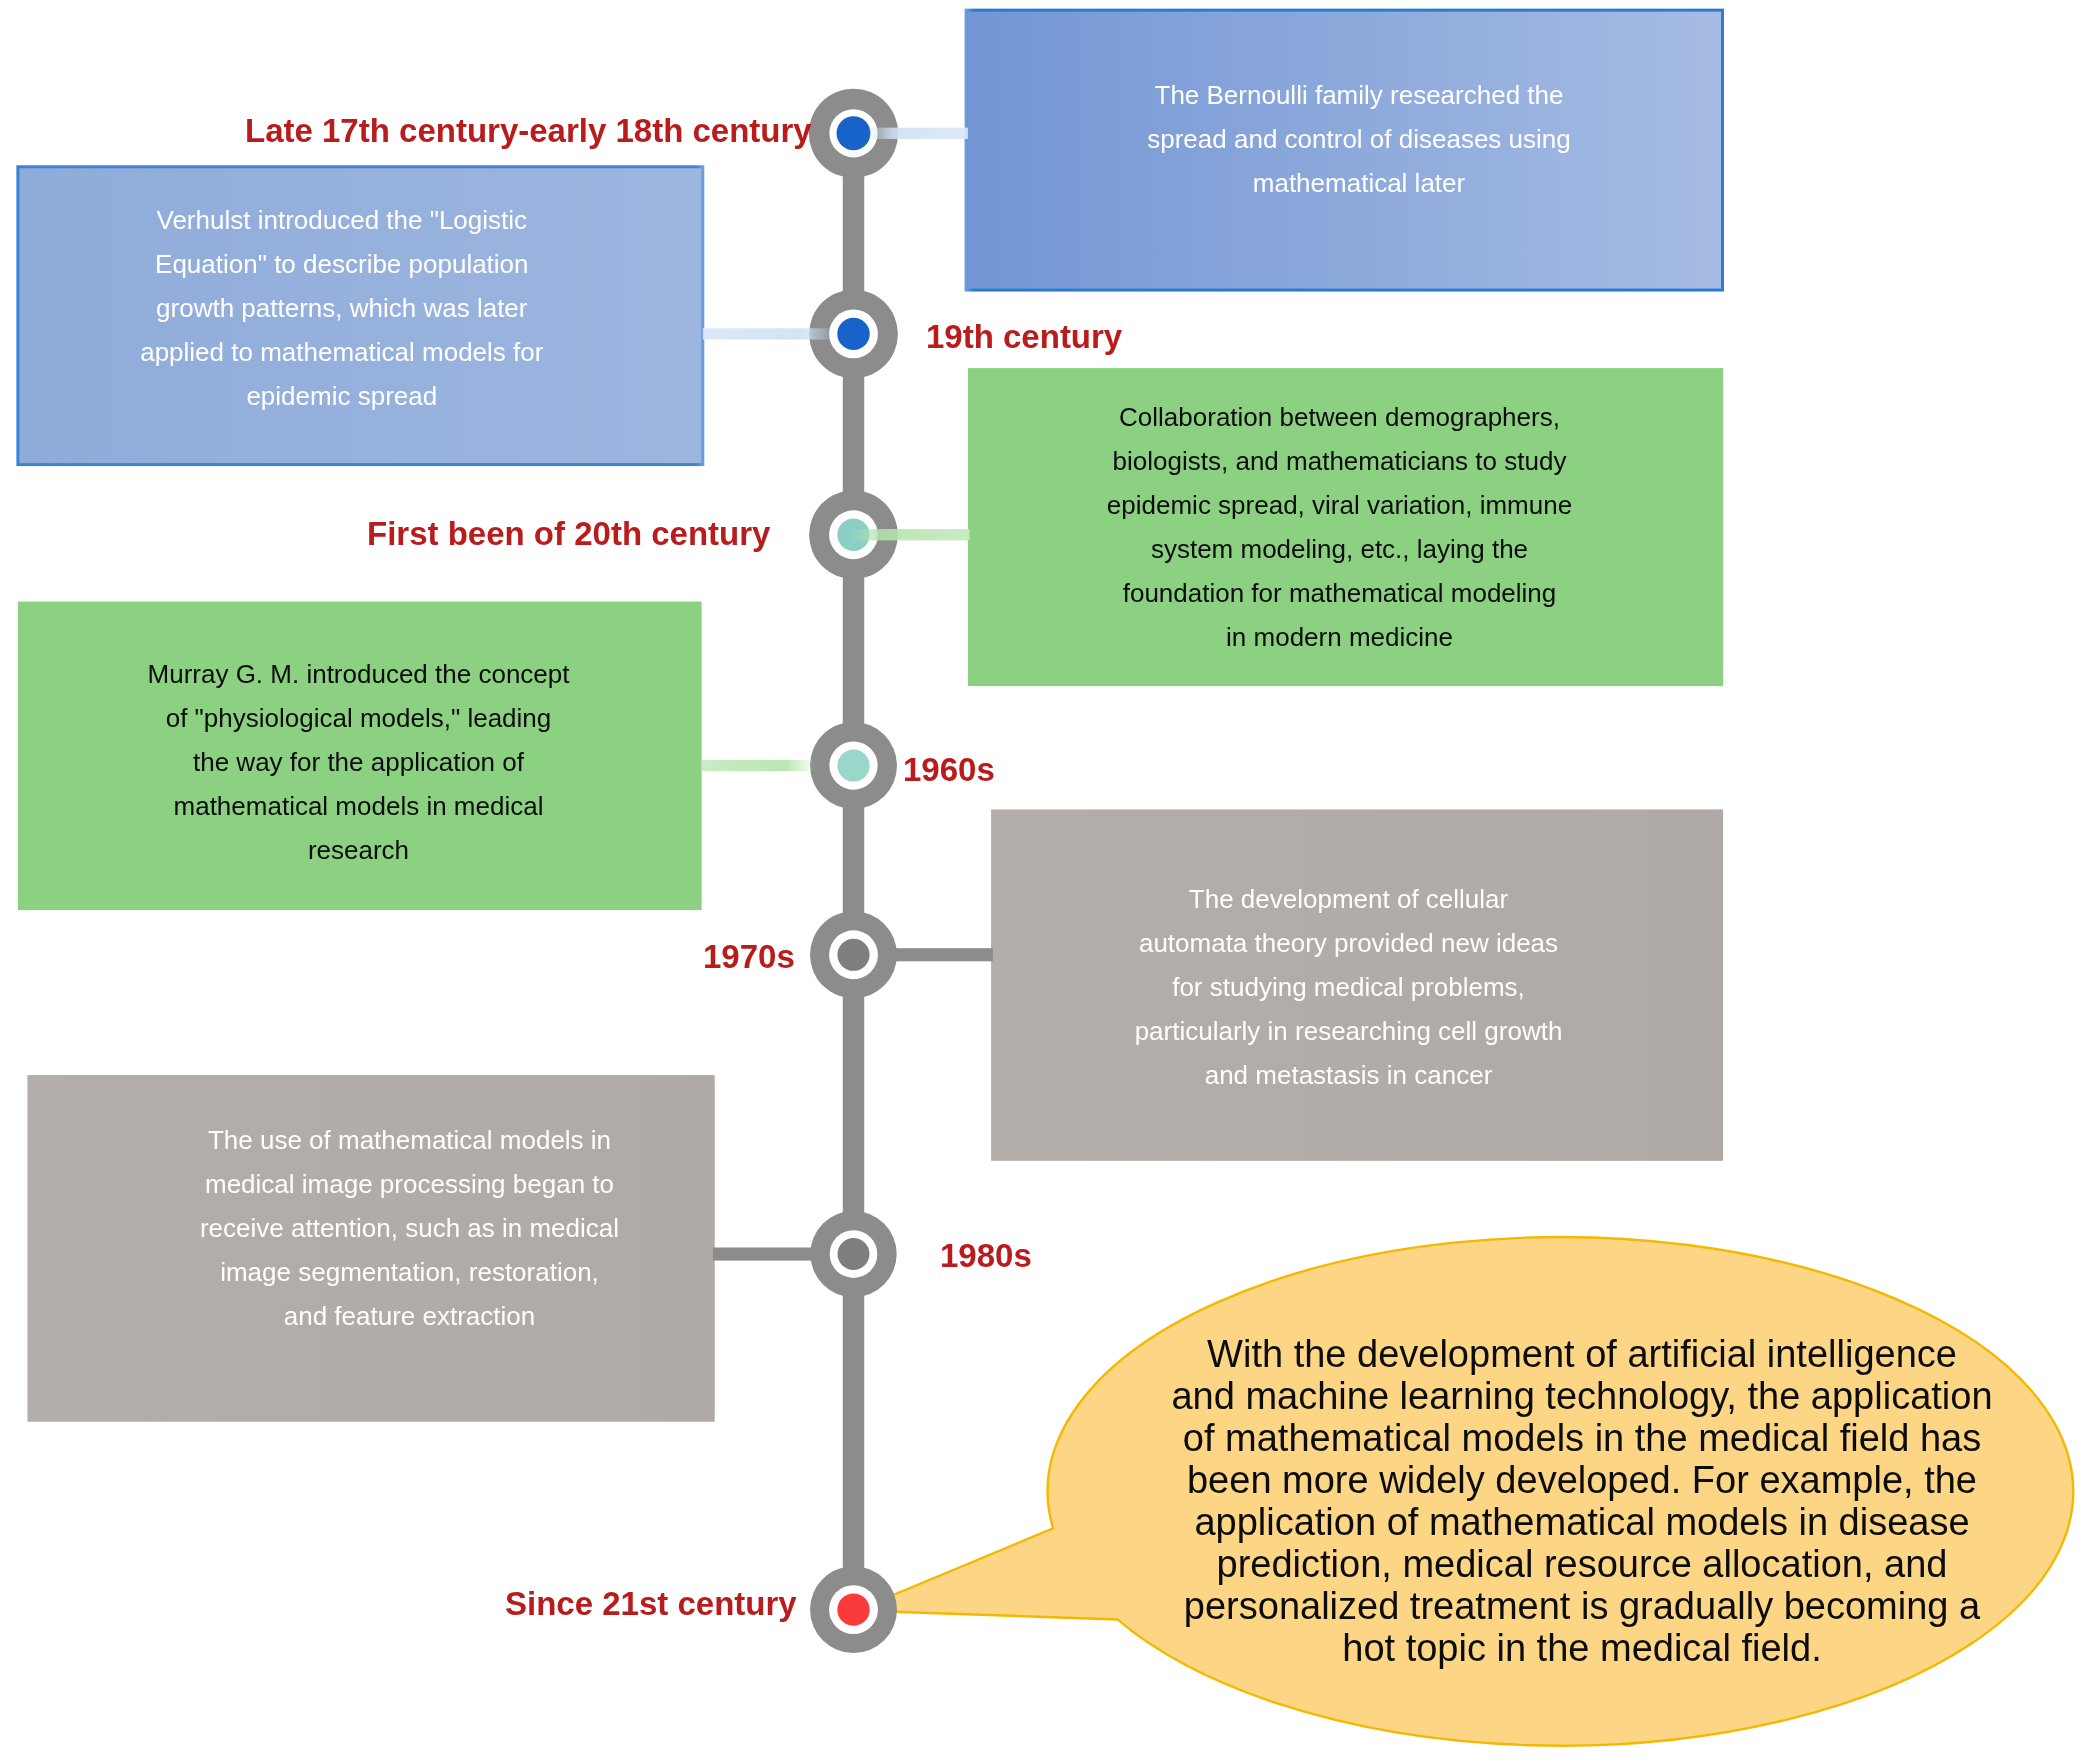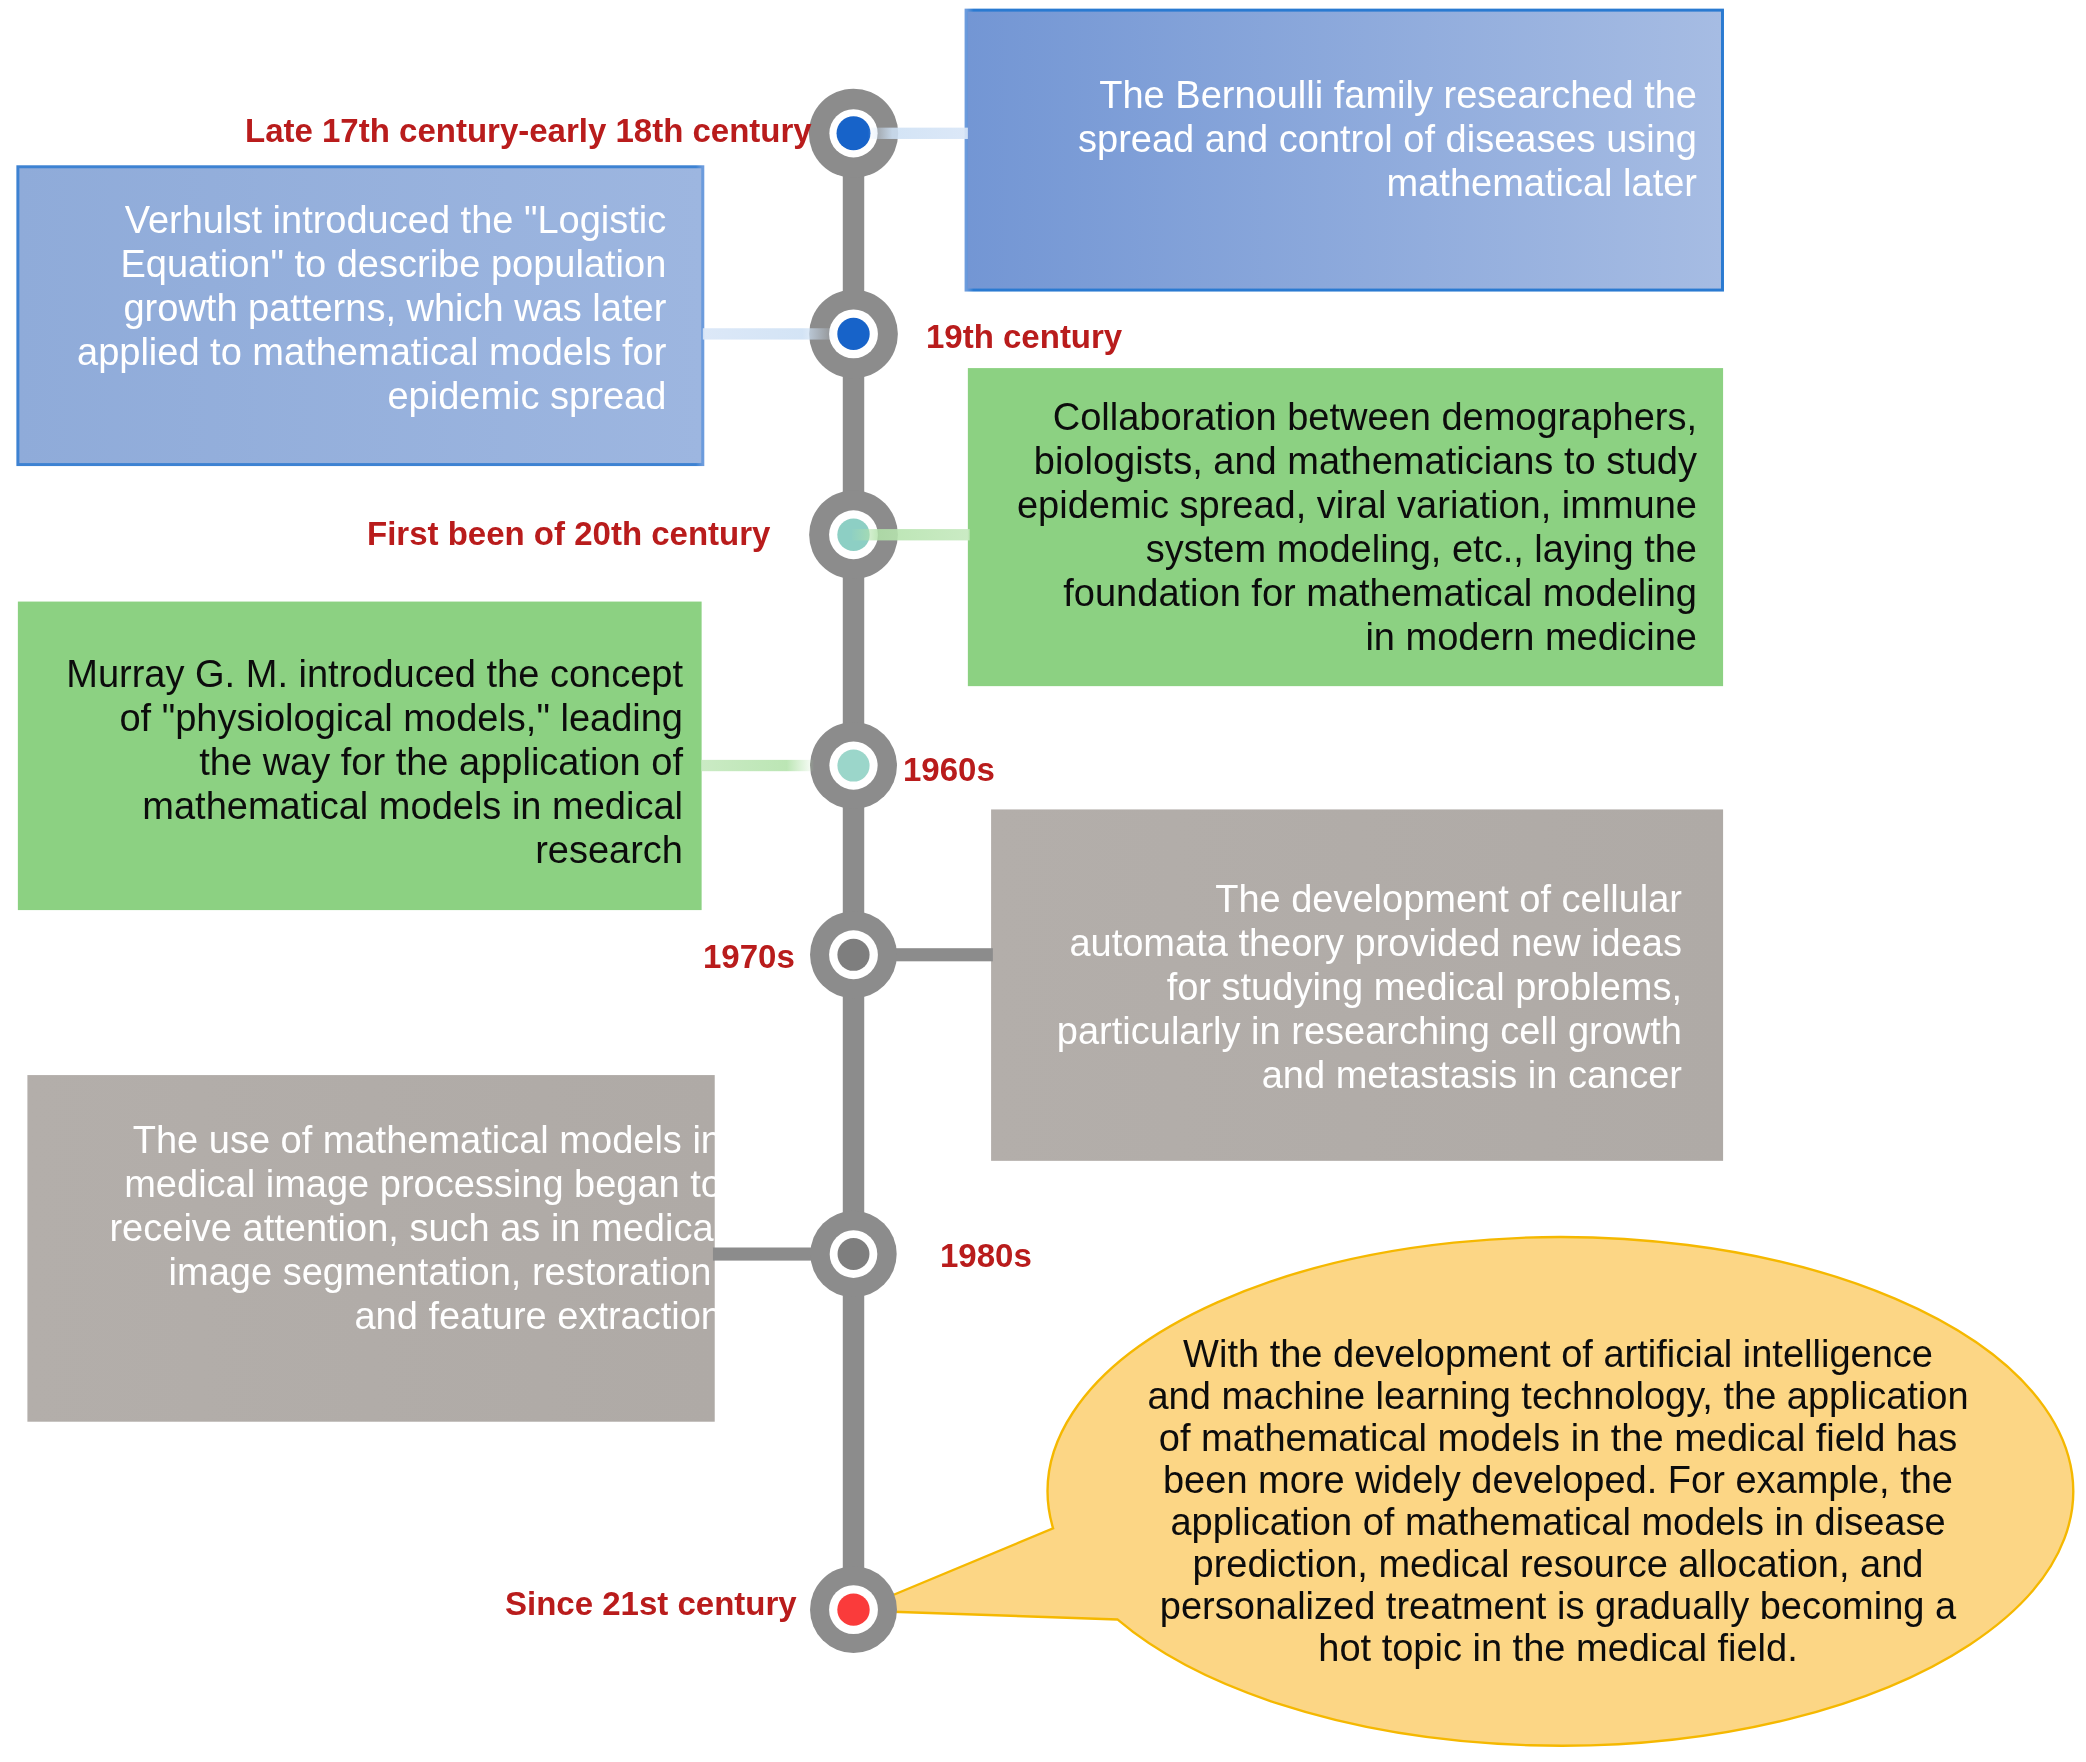--- a/index.html
+++ b/index.html
@@ -3,28 +3,28 @@
 <meta charset="utf-8">
 <title>Timeline of mathematical models in medicine</title>
 <style>
   html,body{margin:0;padding:0;background:#ffffff;}
   body{width:2087px;height:1763px;overflow:hidden;
        font-family:"Liberation Sans",sans-serif;}
   #stage{position:relative;width:2087px;height:1763px;background:#ffffff;
          overflow:hidden;}
   svg.layer{position:absolute;left:0;top:0;display:block;}
   .card{position:absolute;box-sizing:border-box;}
-  .card .txt{margin:0;width:100%;text-align:right;
-             font-size:38px;line-height:44px;}
+  .card .txt{margin:0;width:100%;text-align:center;
+             font-size:26px;line-height:44px;}
   .txt-light{color:#ffffff;}
   .txt-dark{color:#0c0c0c;}
   .lbl{position:absolute;font-weight:bold;color:#b91c1c;
        font-size:33px;line-height:33px;white-space:nowrap;}
   .bubble-txt{position:absolute;text-align:center;color:#0c0c0c;
-              font-size:38px;line-height:42px;}
+              font-size:38px;line-height:42px;margin-left:24px;}
 </style>
 </head>
 <body>
 
 <div id="stage">
 
   <svg class="layer" width="2087" height="1763" viewBox="0 0 3504 2960" xmlns="http://www.w3.org/2000/svg">
     <defs>
       <linearGradient id="cnBlueR" x1="0" y1="0" x2="1" y2="0">
         <stop offset="0.00" stop-color="#cde0f4" stop-opacity="0.05"></stop>

